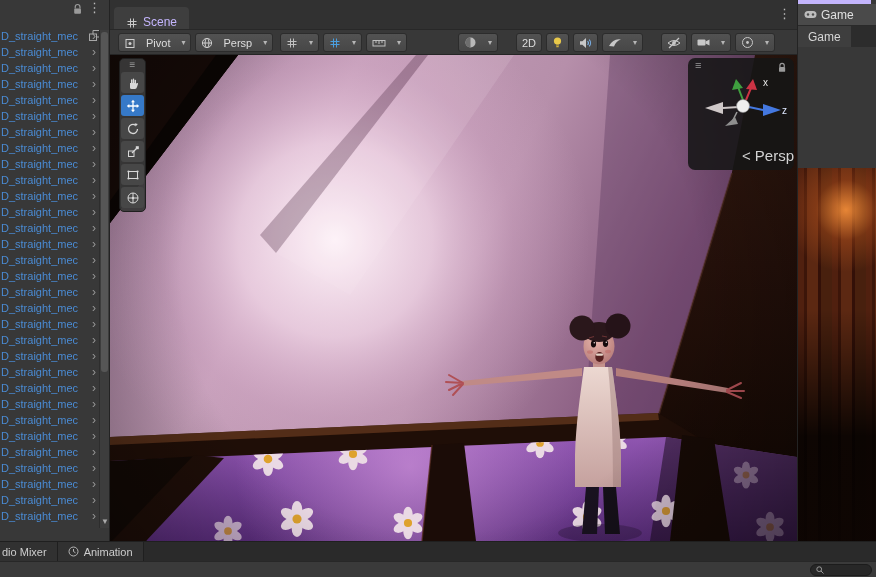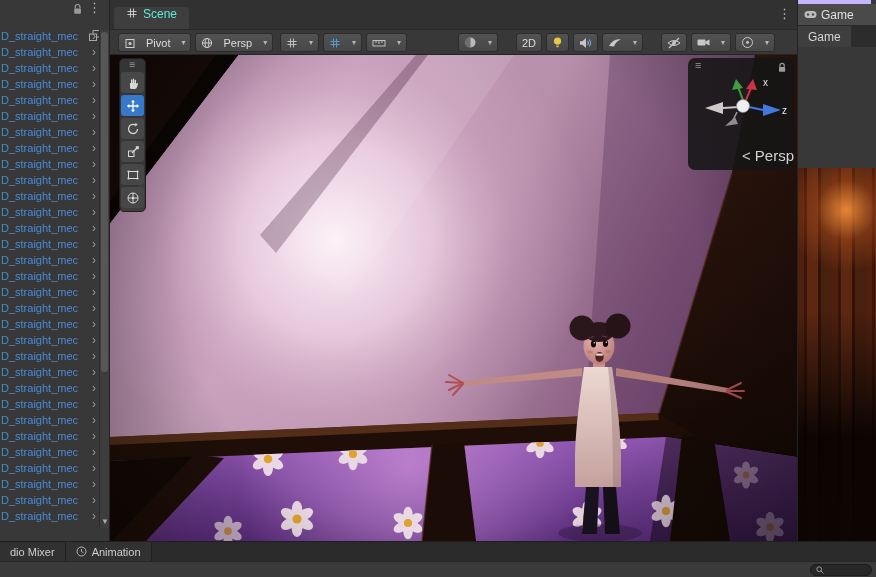--- a/index.html
+++ b/index.html
@@ -17,22 +17,22 @@
   .hrow{height:16px;display:flex;align-items:flex-start;justify-content:space-between;padding:0 4px 0 1px}
   .hlabel{color:#4a8bd4;font-size:11px;white-space:nowrap;overflow:hidden}
   .hchev{color:#969696;font-size:12px;line-height:12px}
   #hier-scroll{position:absolute;right:0;top:30px;width:10px;height:498px;background:#3d3d3d;border-left:1px solid #2d2d2d}
   #hier-thumb{position:absolute;left:1px;top:2px;width:7px;height:340px;background:#565656;border-radius:3px}
   #hier-down{position:absolute;left:0;bottom:2px;width:10px;text-align:center;font-size:8px;color:#aaa}
 
   
   #main{position:absolute;left:110px;top:0;width:687px;height:541px;background:#383838}
   #main-tabs{position:absolute;left:0;top:0;width:100%;height:30px;background:#313131;border-bottom:1px solid #282828}
-  #scene-tab{position:absolute;left:4px;bottom:0;height:22px;display:flex;align-items:flex-start;gap:5px;
-    padding:0 12px;background:#3e3e3e;border-radius:4px 4px 0 0;color:#5eead4;font-size:12px}
+  #scene-tab{position:absolute;left:4px;bottom:0;height:22px;display:flex;align-items:flex-end;gap:5px;
+    padding:0 12px;background:#3e3e3e;border-radius:4px 4px 0 0;color:#c4b5fd;font-size:12px}
   #main-kebab{position:absolute;right:6px;top:6px;font-size:13px;color:#bbb}
   #toolbar{position:absolute;left:0;top:30px;width:100%;height:25px;background:#383838;border-bottom:1px solid #252525}
   .tb-group{position:absolute;top:3px;display:flex;align-items:center;gap:4px}
   #tb-left{left:8px}
   #tb-mid{left:170px}
   #tb-right{right:22px}
   .tbtn{height:19px;display:inline-flex;align-items:center;gap:10px;padding:0 5px;border:1px solid #2c2c2c;
     border-radius:3px;background:linear-gradient(#525252,#474747);color:#ddd;font-size:11px;white-space:nowrap}
   .tbtn .arrow{font-size:8px;color:#b5b5b5;margin-left:1px}
   .tb-gap{width:10px}
@@ -68,21 +68,21 @@
     background:
       radial-gradient(circle at 48px 42px, rgba(255,150,60,.85), rgba(200,90,30,.35) 30px, rgba(0,0,0,0) 62px),
       repeating-linear-gradient(90deg,#50200f 0 6px,#3c1509 6px 9px,#5c2812 9px 20px,#331008 20px 23px,#48200e 23px 34px),
       linear-gradient(180deg,#2a1008,#180a05)}
   #game-img-shade{position:absolute;left:0;top:121px;width:79px;height:373px;
     background:linear-gradient(180deg,rgba(0,0,0,0) 38%,rgba(0,0,0,.85) 72%,rgba(10,4,2,.95) 100%)}
 
   
   #bottom-tabs{position:absolute;left:0;top:541px;width:876px;height:20px;background:#2a2a2a;border-top:1px solid #1f1f1f;display:flex}
   .btab{display:flex;align-items:center;gap:5px;padding:0 10px;border-right:1px solid #1f1f1f;background:#313131;color:#cdcdcd;font-size:11px}
-  #tab-audiomixer{padding-left:10px}
+  #tab-audiomixer{padding-left:2px}
   #status{position:absolute;left:0;top:561px;width:876px;height:16px;background:#3a3a3a;border-top:1px solid #272727}
   #search{position:absolute;right:4px;top:2px;width:62px;height:12px;background:#272727;border:1px solid #1c1c1c;
     border-radius:7px;display:flex;align-items:center;gap:3px;padding:0 5px}
   #search input{flex:1;min-width:0;background:transparent;border:none;outline:none;color:#ccc;font-size:9px;
     font-family:"Liberation Sans",sans-serif}
 
   svg{display:block}
 </style>
 </head>
 <body>

